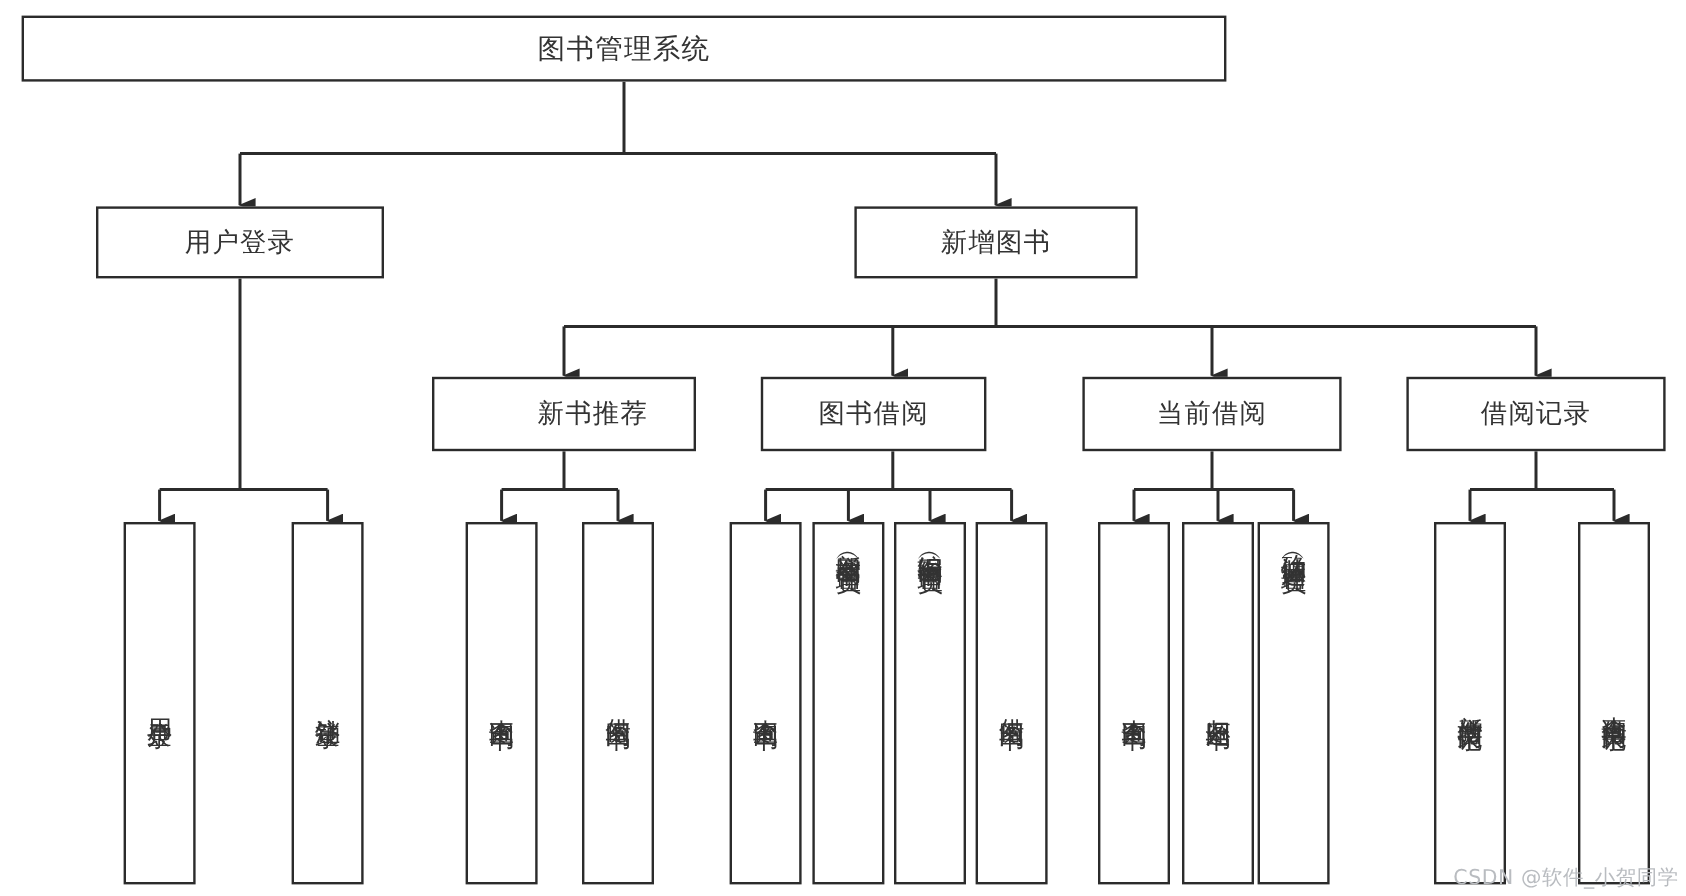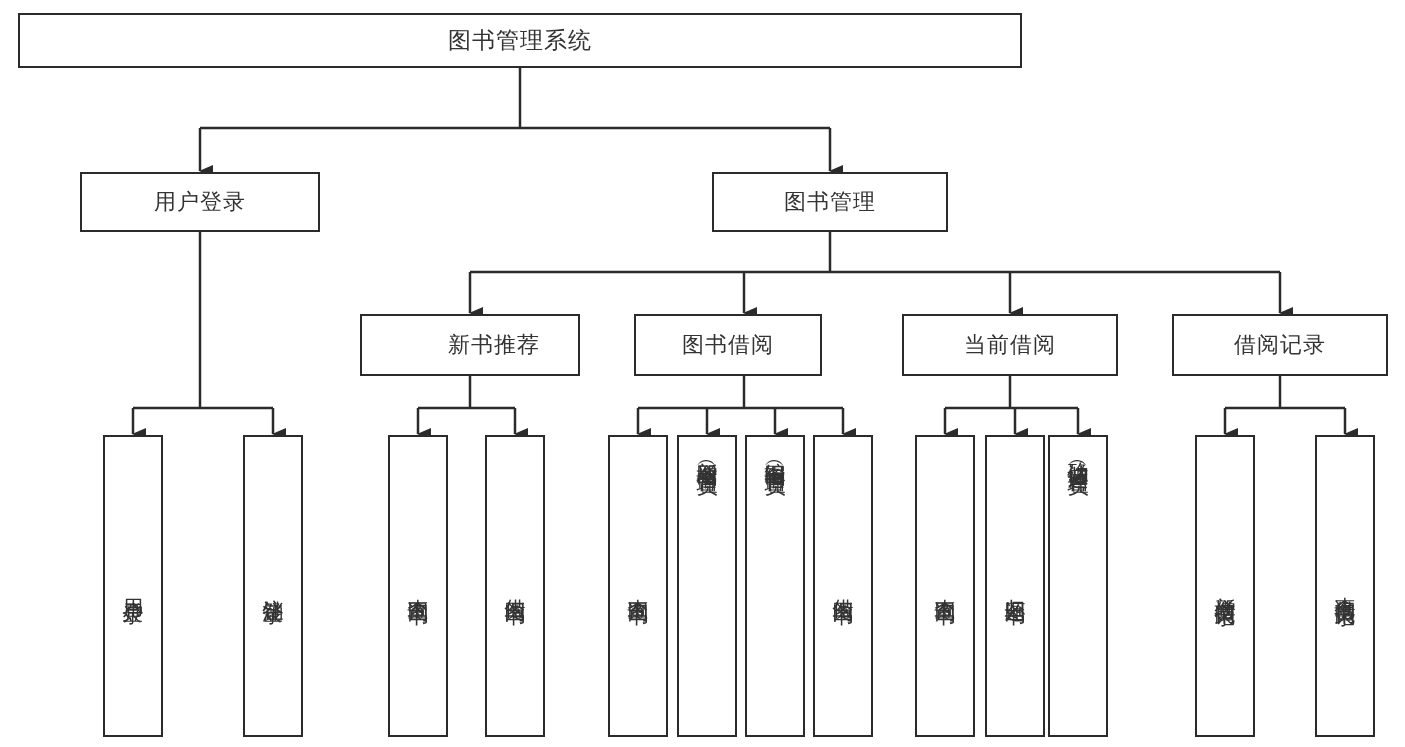--- a/index.html
+++ b/index.html
@@ -67,21 +67,21 @@
   </svg>
 
   <div id="nodes">
       <div class="node horiz root" style="left: 18px; top: 13px; width: 1004px; height: 55px;">
         <span>图书管理系统</span>
       </div>
       <div class="node horiz" style="left: 80px; top: 172px; width: 240px; height: 60px;">
         <span>用户登录</span>
       </div>
       <div class="node horiz" style="left: 712px; top: 172px; width: 236px; height: 60px;">
-        <span>图书管理</span>
+        <span>新增图书</span>
       </div>
       <div class="node horiz" style="left: 360px; top: 314px; width: 220px; height: 62px; padding-left: 48px;">
         <span>新书推荐</span>
       </div>
       <div class="node horiz" style="left: 634px; top: 314px; width: 188px; height: 62px;">
         <span>图书借阅</span>
       </div>
       <div class="node horiz" style="left: 902px; top: 314px; width: 216px; height: 62px;">
         <span>当前借阅</span>
       </div>
@@ -122,13 +122,14 @@
         <span class="vtext">确认归还（管理员）</span>
       </div>
       <div class="node leaf" style="left: 1195px; top: 435px; width: 60px; height: 302px;">
         <span class="vtext">新增借阅记录</span>
       </div>
       <div class="node leaf" style="left: 1315px; top: 435px; width: 60px; height: 302px;">
         <span class="vtext">查询借阅记录</span>
       </div>
     </div>
 
+  <div class="watermark">CSDN @软件_小贺同学</div>
 </div>
 
 </body></html>

